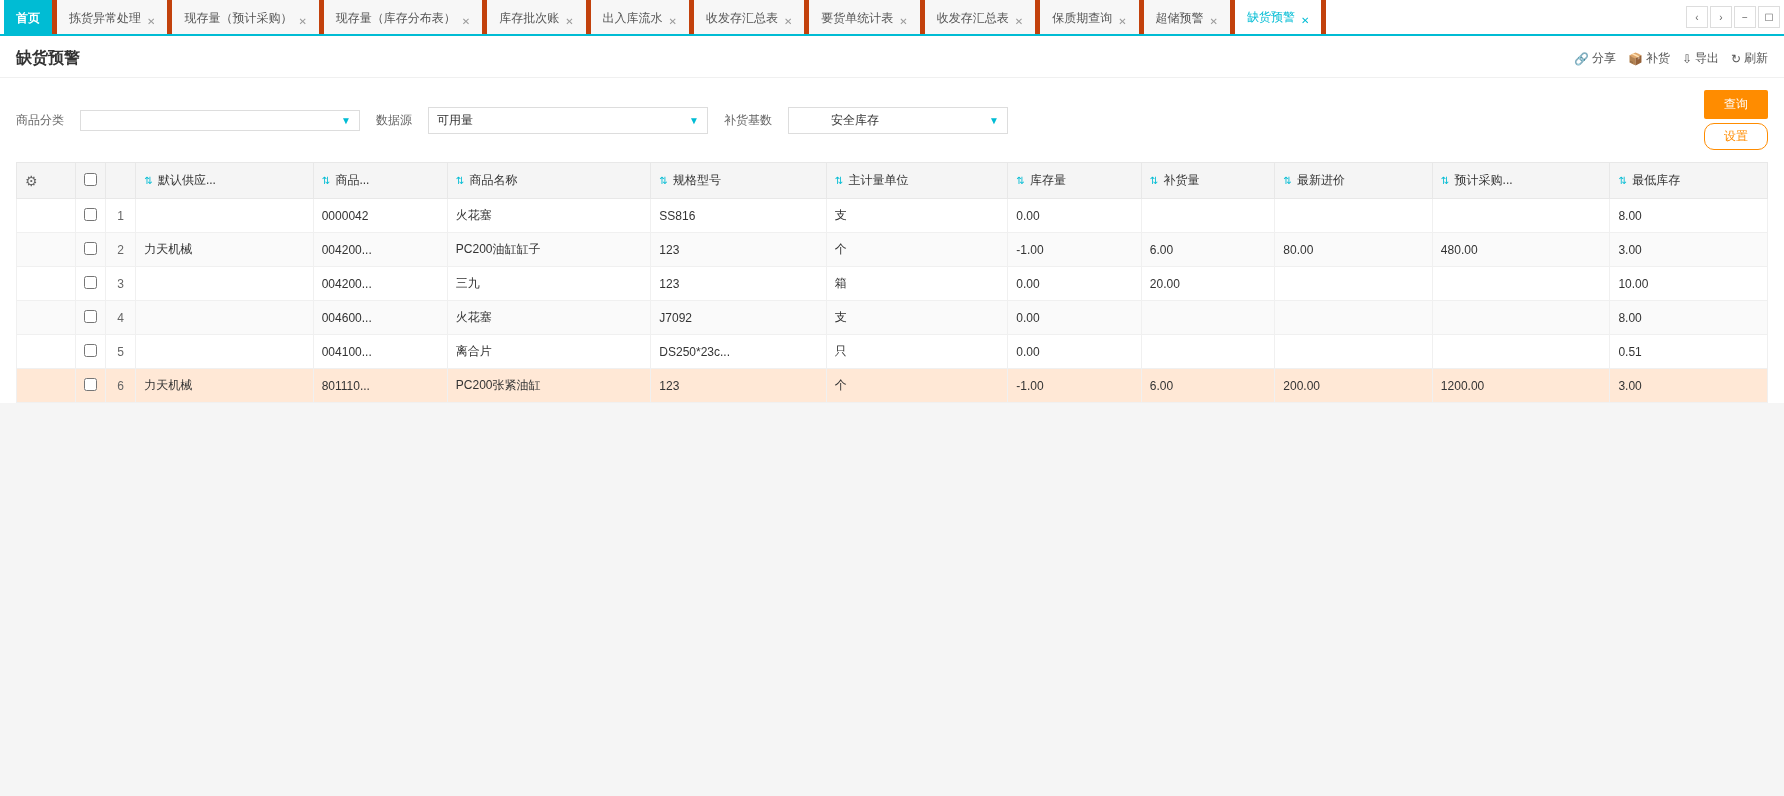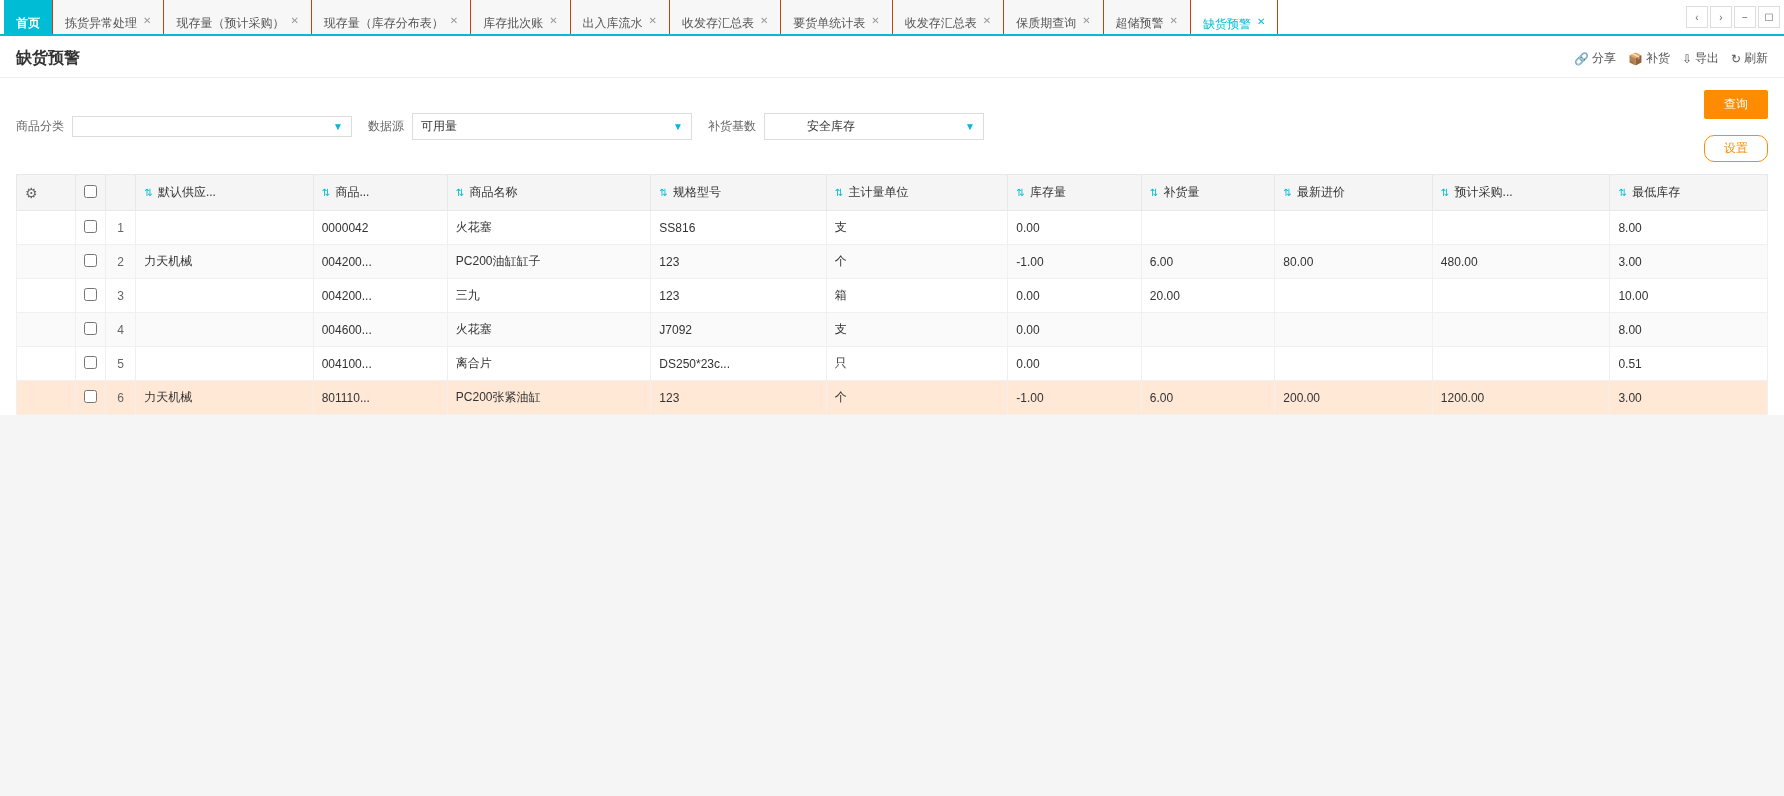--- a/index.html
+++ b/index.html
@@ -10,28 +10,28 @@
       display: flex;
       align-items: center;
       background: #fff;
       border-bottom: 2px solid #00bcd4;
       height: 36px;
       padding: 0 4px;
       overflow: hidden;
     }
     .tab-item {
       display: flex;
-      align-items: flex-start;
-      padding: 16px 12px;
+      align-items: flex-end;
+      padding: 8px 12px;
       height: 36px;
       cursor: pointer;
       white-space: nowrap;
       font-size: 12px;
       color: #555;
-      border-right: 1px solid #c2410c;
+      border-right: 5px solid #c2410c;
       background: #f7f7f7;
       position: relative;
     }
     .tab-item:first-child {
       background: #00bcd4;
       color: #fff;
       font-weight: bold;
     }
     .tab-item.active {
       background: #fff;
@@ -100,21 +100,21 @@
     .filter-bar {
       display: flex;
       align-items: center;
       padding: 12px 16px;
       gap: 16px;
       flex-wrap: wrap;
     }
     .filter-group {
       display: flex;
       align-items: center;
-      gap: 8px;
+      gap: 16px;
     }
     .filter-label { color: #666; white-space: nowrap; }
     .filter-select {
       display: flex;
       align-items: center;
       border: 1px solid #ddd;
       padding: 4px 8px;
       min-width: 200px;
       background: #fff;
       cursor: pointer;
@@ -122,21 +122,21 @@
       font-size: 12px;
     }
     .filter-select-wide { min-width: 280px; }
     .filter-select-medium { min-width: 220px; padding-left: 42px; }
     .dropdown-arrow { color: #00bcd4; font-size: 10px; margin-left: 8px; }
 
     .filter-actions {
       margin-left: auto;
       display: flex;
       flex-direction: column;
-      gap: 16px;
+      gap: 4px;
     }
     .btn-query {
       background: #ff8c00;
       color: #fff;
       border: none;
       padding: 6px 20px;
       cursor: pointer;
       font-size: 12px;
       border-radius: 2px;
     }

